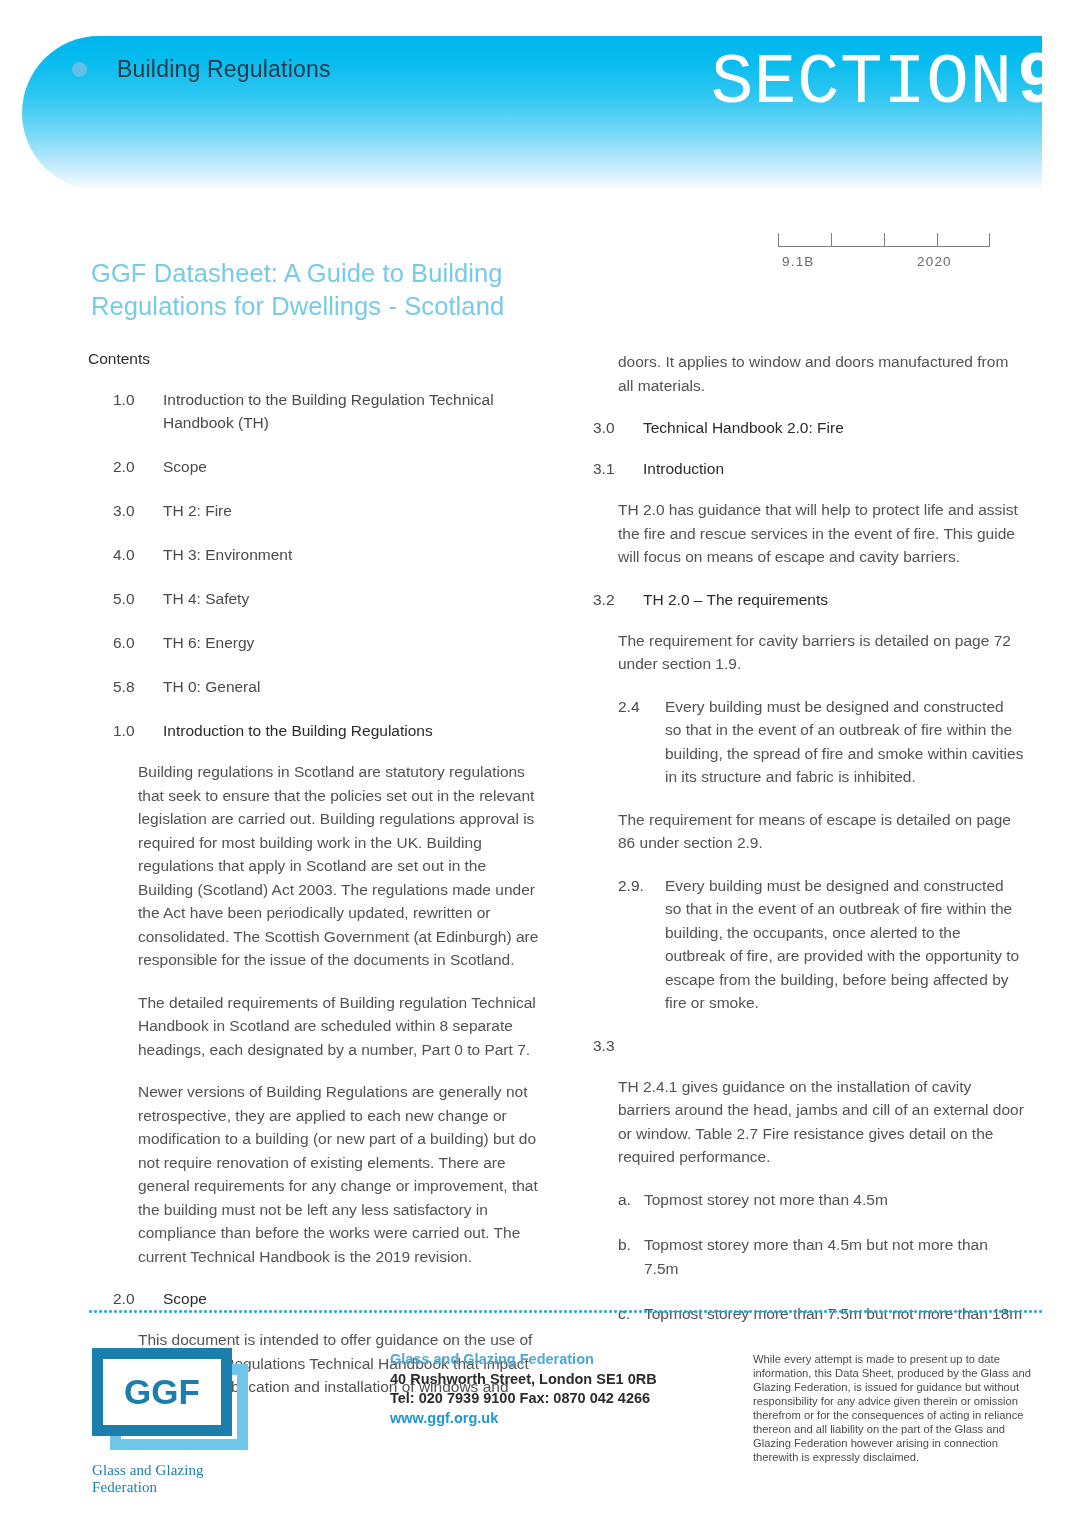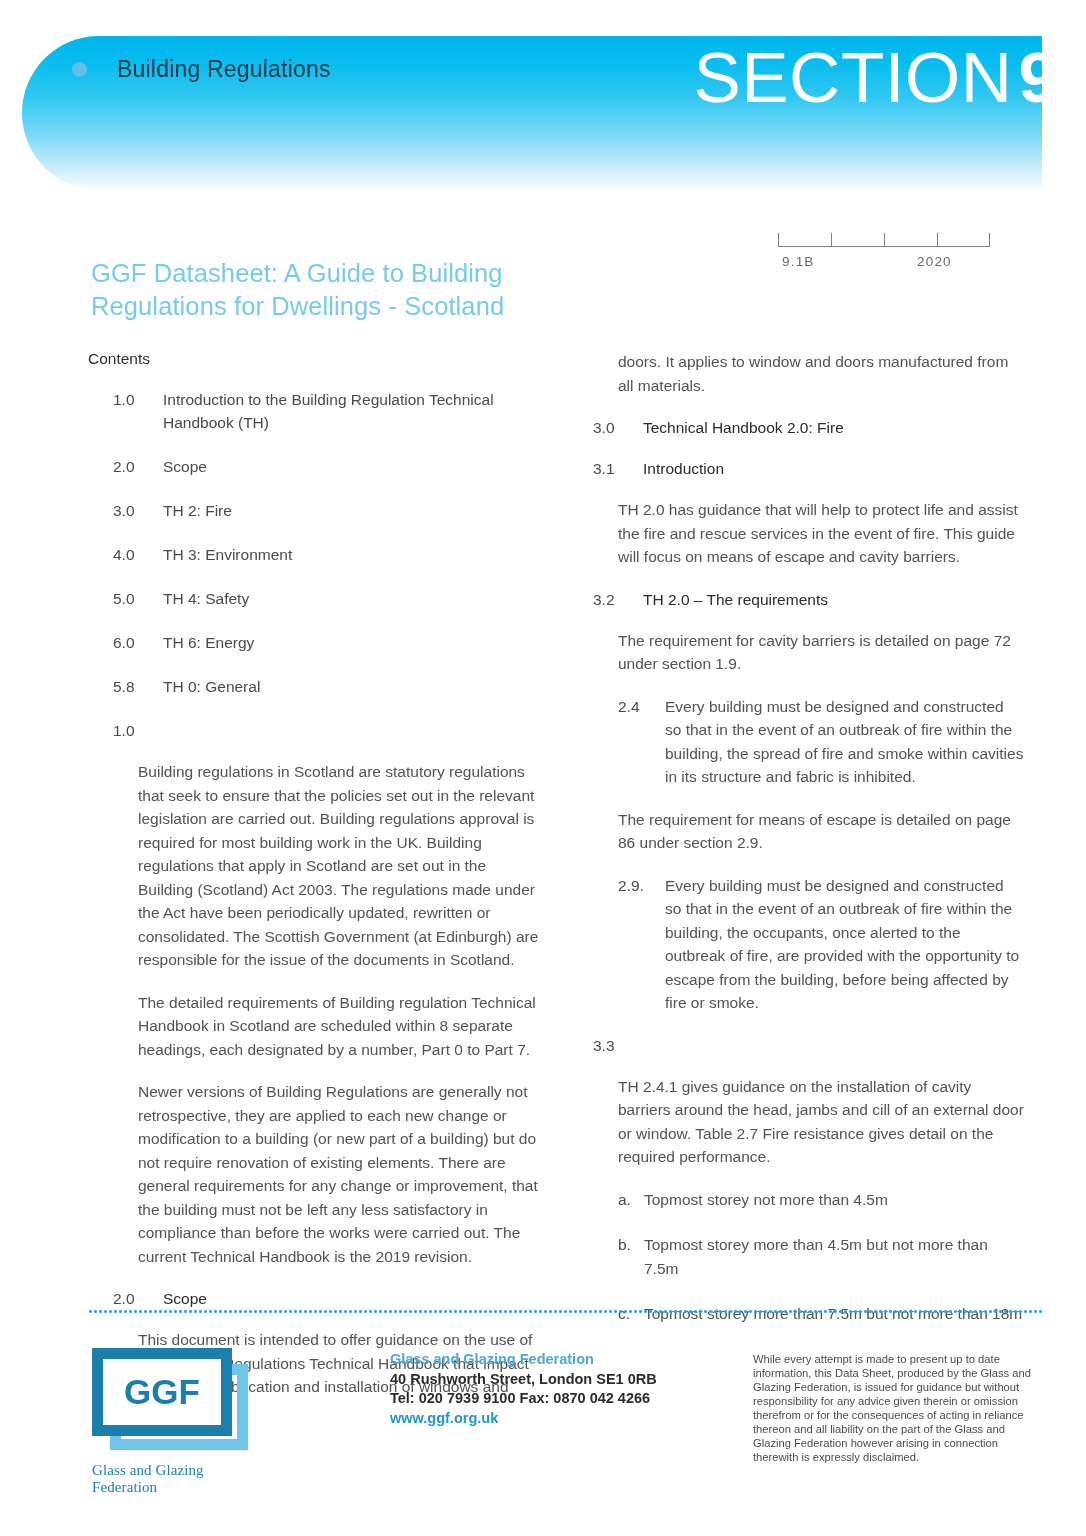--- a/index.html
+++ b/index.html
@@ -60,20 +60,21 @@
     top: 42px;
     display: flex;
     align-items: baseline;
     color: #ffffff;
   }
   .header-section-word {
     font-size: 71px;
     font-weight: 300;
     letter-spacing: 0.5px;
     line-height: 1;
+    font-family: Liberation Mono, monospace;
   }
   .header-section-num {
     font-size: 71px;
     font-weight: 600;
     line-height: 1;
     margin-left: 6px;
   }
 
   
   .title-row {
@@ -388,20 +389,21 @@
       <div class="row-num">6.0</div>
       <div class="row-txt">TH 6: Energy</div>
     </div>
     <div class="row">
       <div class="row-num">5.8</div>
       <div class="row-txt">TH 0: General</div>
     </div>
 
     <div class="row heading">
       <div class="row-num">1.0</div>
+      <div class="row-txt strong">Introduction to the Building Regulations</div>
     </div>
     <p class="para">Building regulations in Scotland are statutory regulations that seek to ensure that the policies set out in the relevant legislation are carried out. Building regulations approval is required for most building work in the UK. Building regulations that apply in Scotland are set out in the Building (Scotland) Act 2003. The regulations made under the Act have been periodically updated, rewritten or consolidated. The Scottish Government (at Edinburgh) are responsible for the issue of the documents in Scotland.</p>
     <p class="para">The detailed requirements of Building regulation Technical Handbook in Scotland are scheduled within 8 separate headings, each designated by a number, Part 0 to Part 7.</p>
     <p class="para">Newer versions of Building Regulations are generally not retrospective, they are applied to each new change or modification to a building (or new part of a building) but do not require renovation of existing elements. There are general requirements for any change or improvement, that the building must not be left any less satisfactory in compliance than before the works were carried out. The current Technical Handbook is the 2019 revision.</p>
 
     <div class="row heading">
       <div class="row-num">2.0</div>
       <div class="row-txt strong">Scope</div>
     </div>
     <p class="para">This document is intended to offer guidance on the use of the Building Regulations Technical Handbook that impact the design, fabrication and installation of windows and</p>

